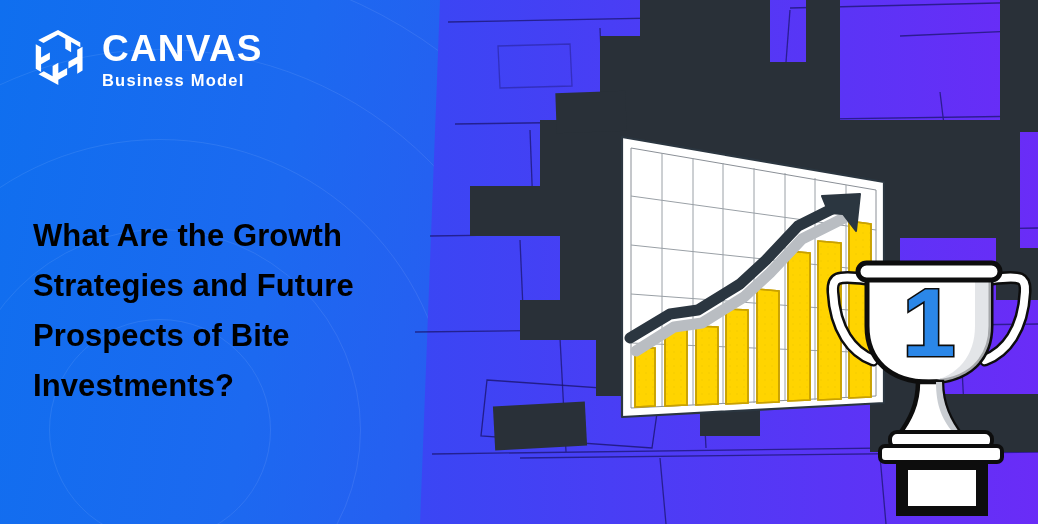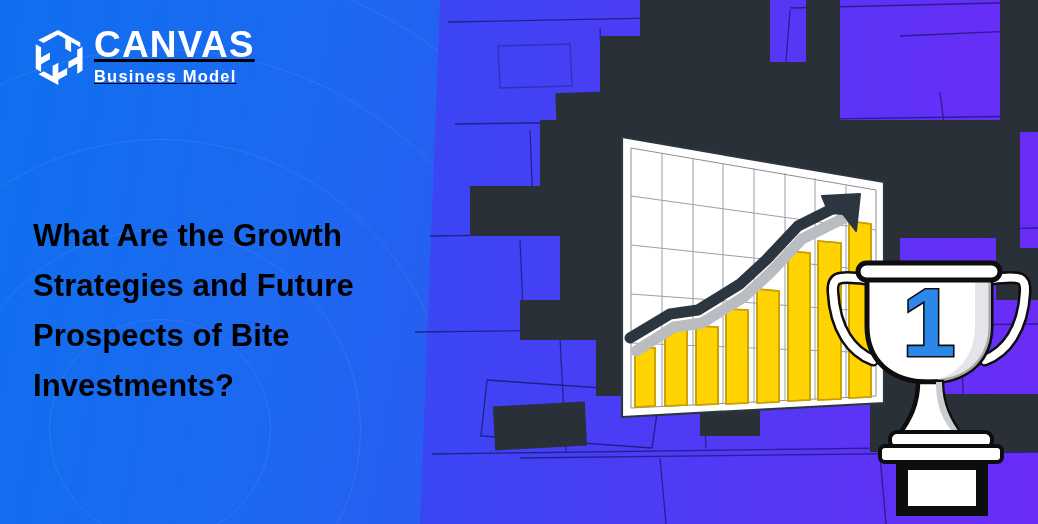--- a/index.html
+++ b/index.html
@@ -44,23 +44,22 @@
     width: 1038px;
     height: 524px;
   }
 
   
   .logo {
     position: absolute;
     left: 28px;
     top: 26px;
     display: flex;
-    align-items: flex-start;
-    gap: 4px;
-    text-decoration: underline;
+    align-items: flex-end;
+    gap: 12px;
   }
   .logo-mark { width: 62px; height: 62px; flex: 0 0 auto; }
   .logo-text { display: flex; flex-direction: column; line-height: 1; }
   .logo-title {
     color: #ffffff;
     font-size: 37px;
     font-weight: 700;
     letter-spacing: 1.2px;
   }
   .logo-sub {

